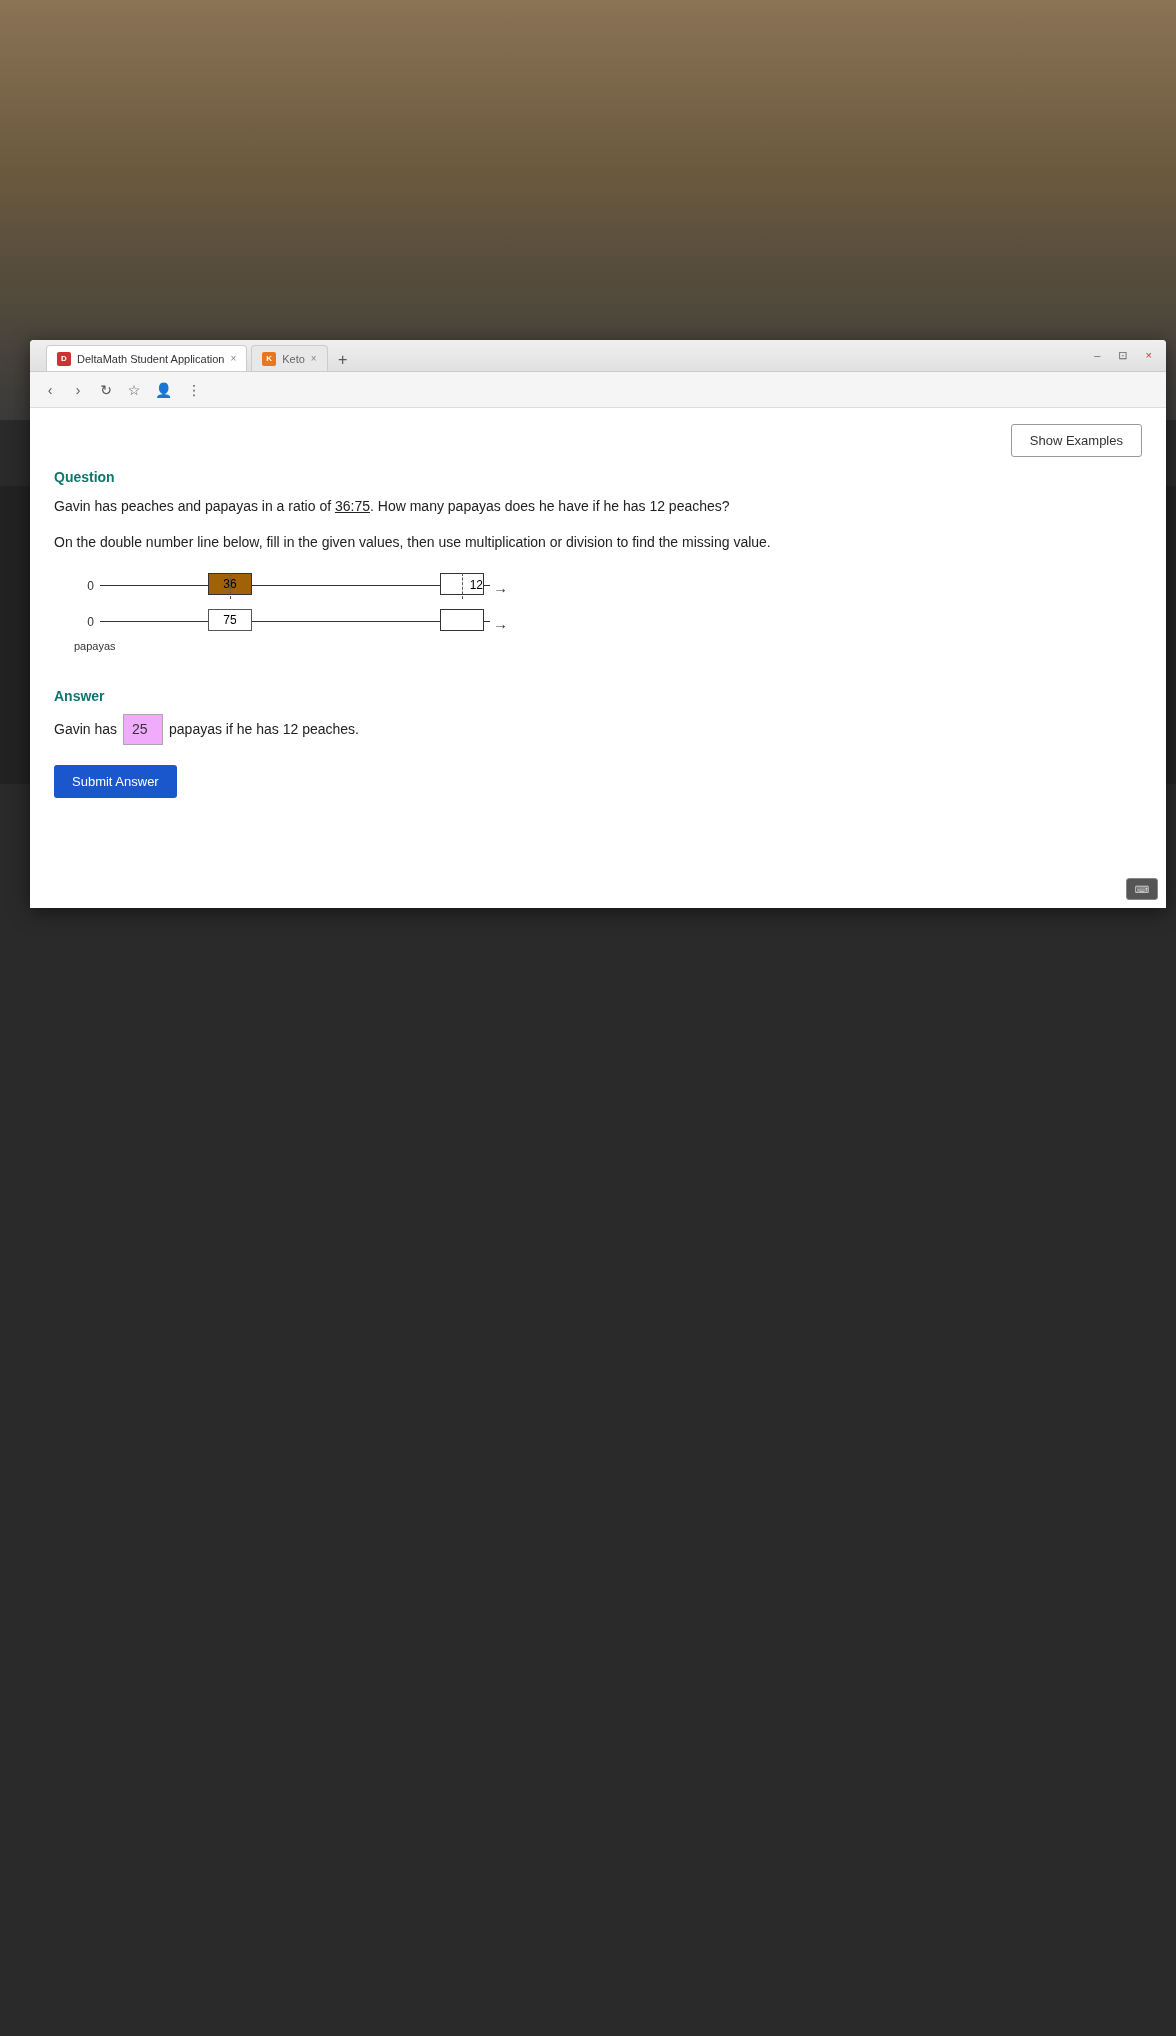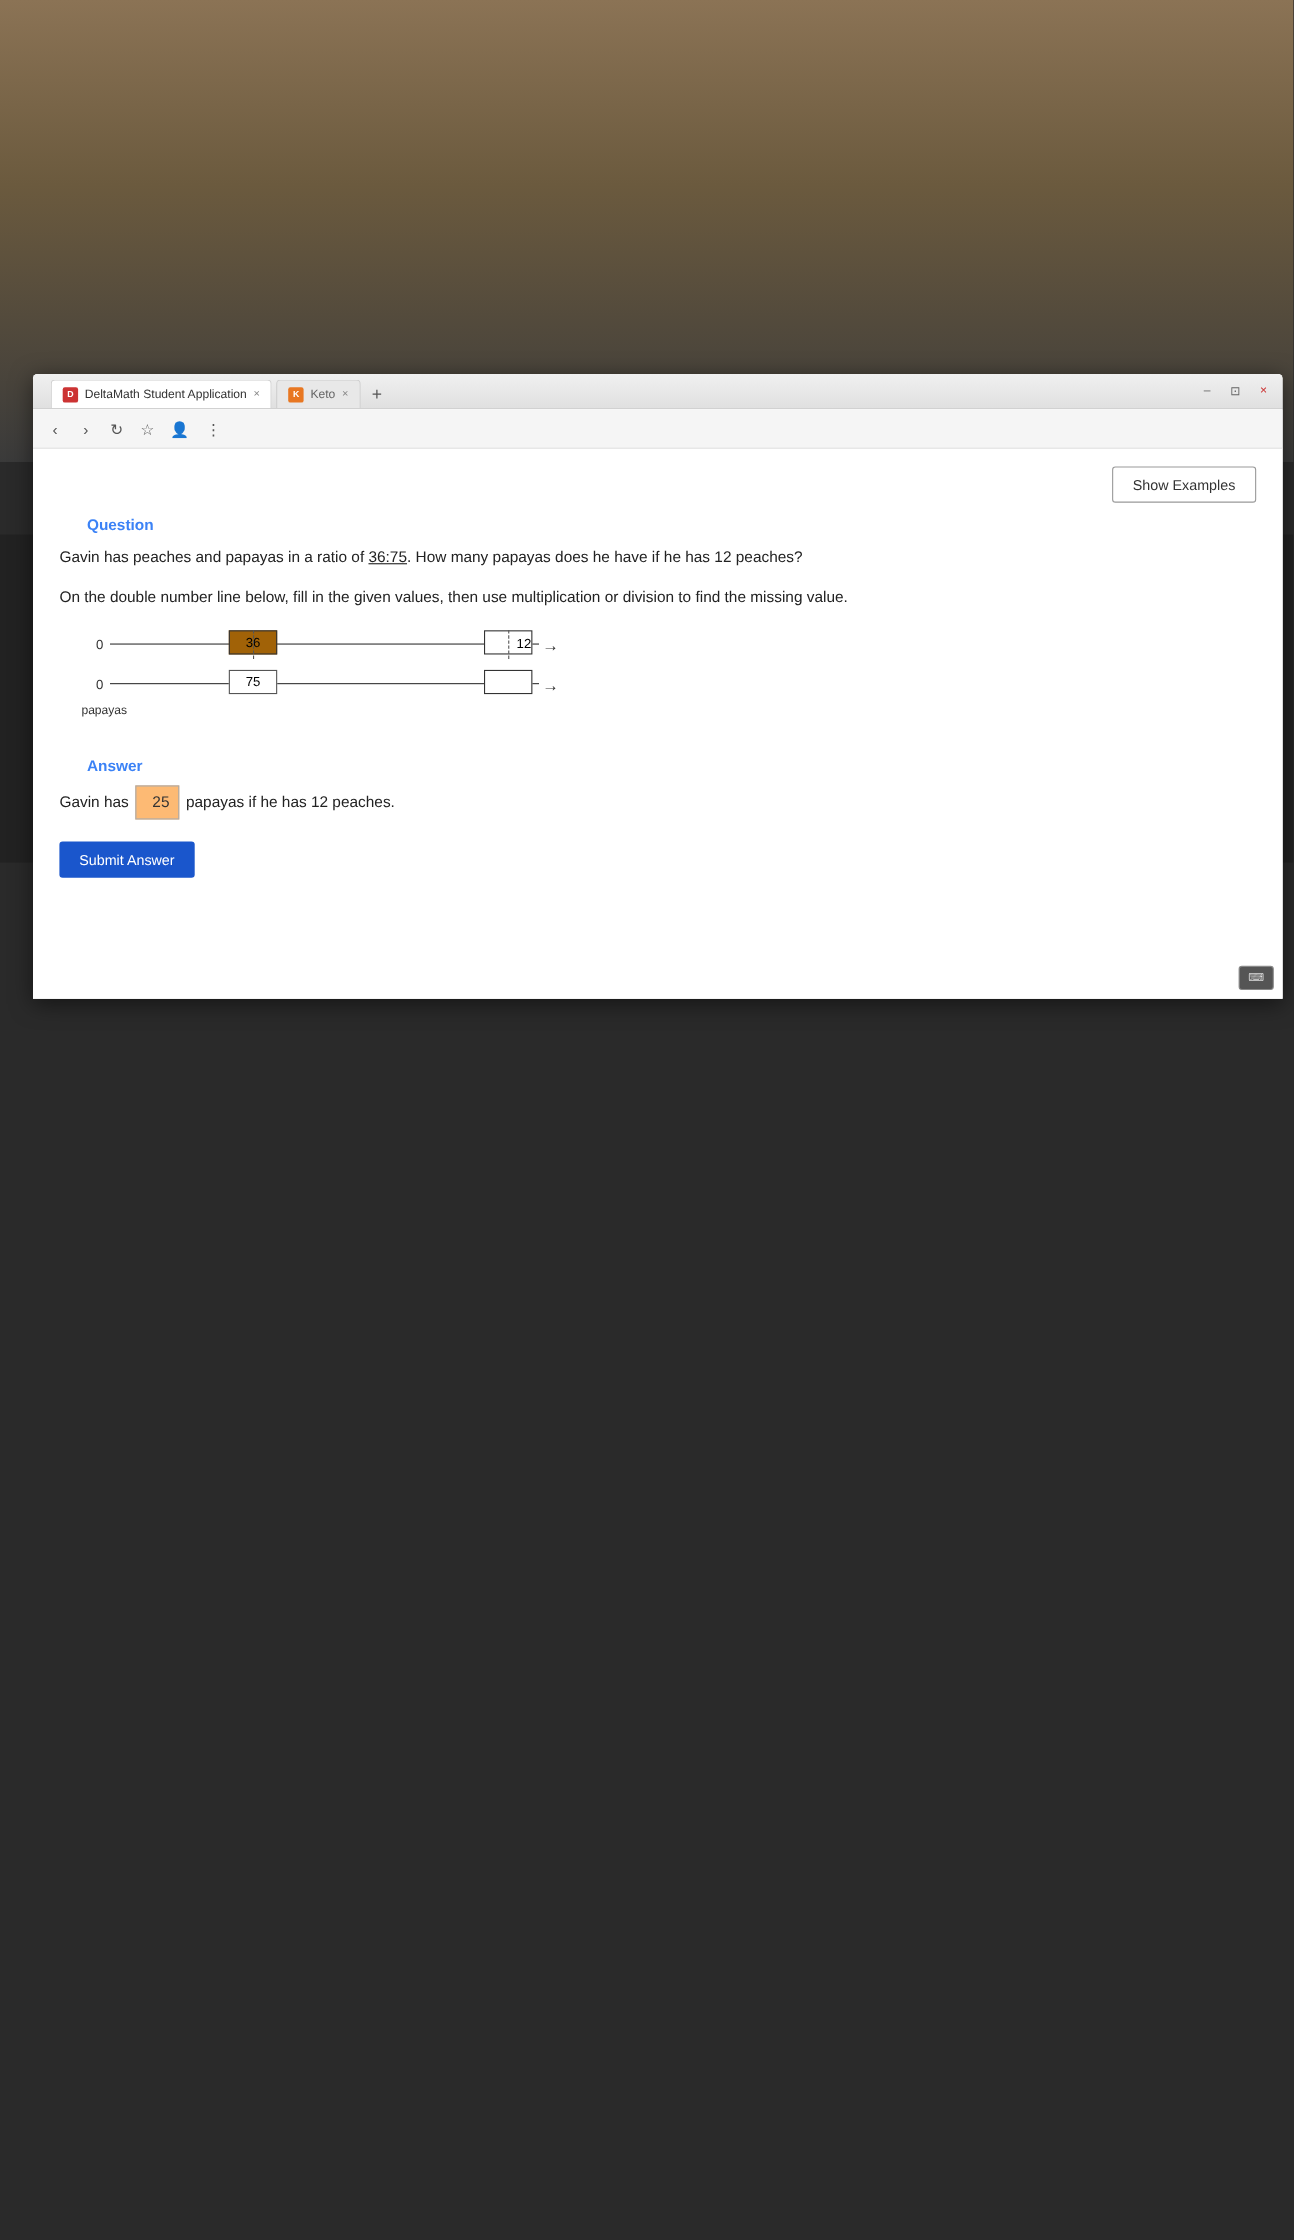--- a/index.html
+++ b/index.html
@@ -176,23 +176,22 @@
       font-size: 13px;
       color: #333;
       cursor: pointer;
       border-radius: 3px;
       font-weight: normal;
     }
 
     .section-label {
       font-weight: bold;
       font-size: 14px;
-      color: #3b82f6;
+      color: #0f766e;
       margin-bottom: 10px;
-      margin-left: 25px;
     }
 
     .question-text {
       font-size: 14px;
       color: #222;
       line-height: 1.6;
       margin-bottom: 14px;
     }
 
     
@@ -228,24 +227,24 @@
       align-items: center;
       gap: 6px;
       flex-wrap: wrap;
     }
 
     .answer-box {
       display: inline-block;
       border: 1.5px solid #aaa;
       padding: 2px 8px;
       min-width: 40px;
-      text-align: right;
+      text-align: left;
       font-size: 14px;
       color: #333;
-      background: #fdba74;
+      background: #f0abfc;
     }
 
     .submit-btn {
       background: #1a56cc;
       color: white;
       border: none;
       padding: 9px 18px;
       font-size: 13px;
       border-radius: 3px;
       cursor: pointer;

